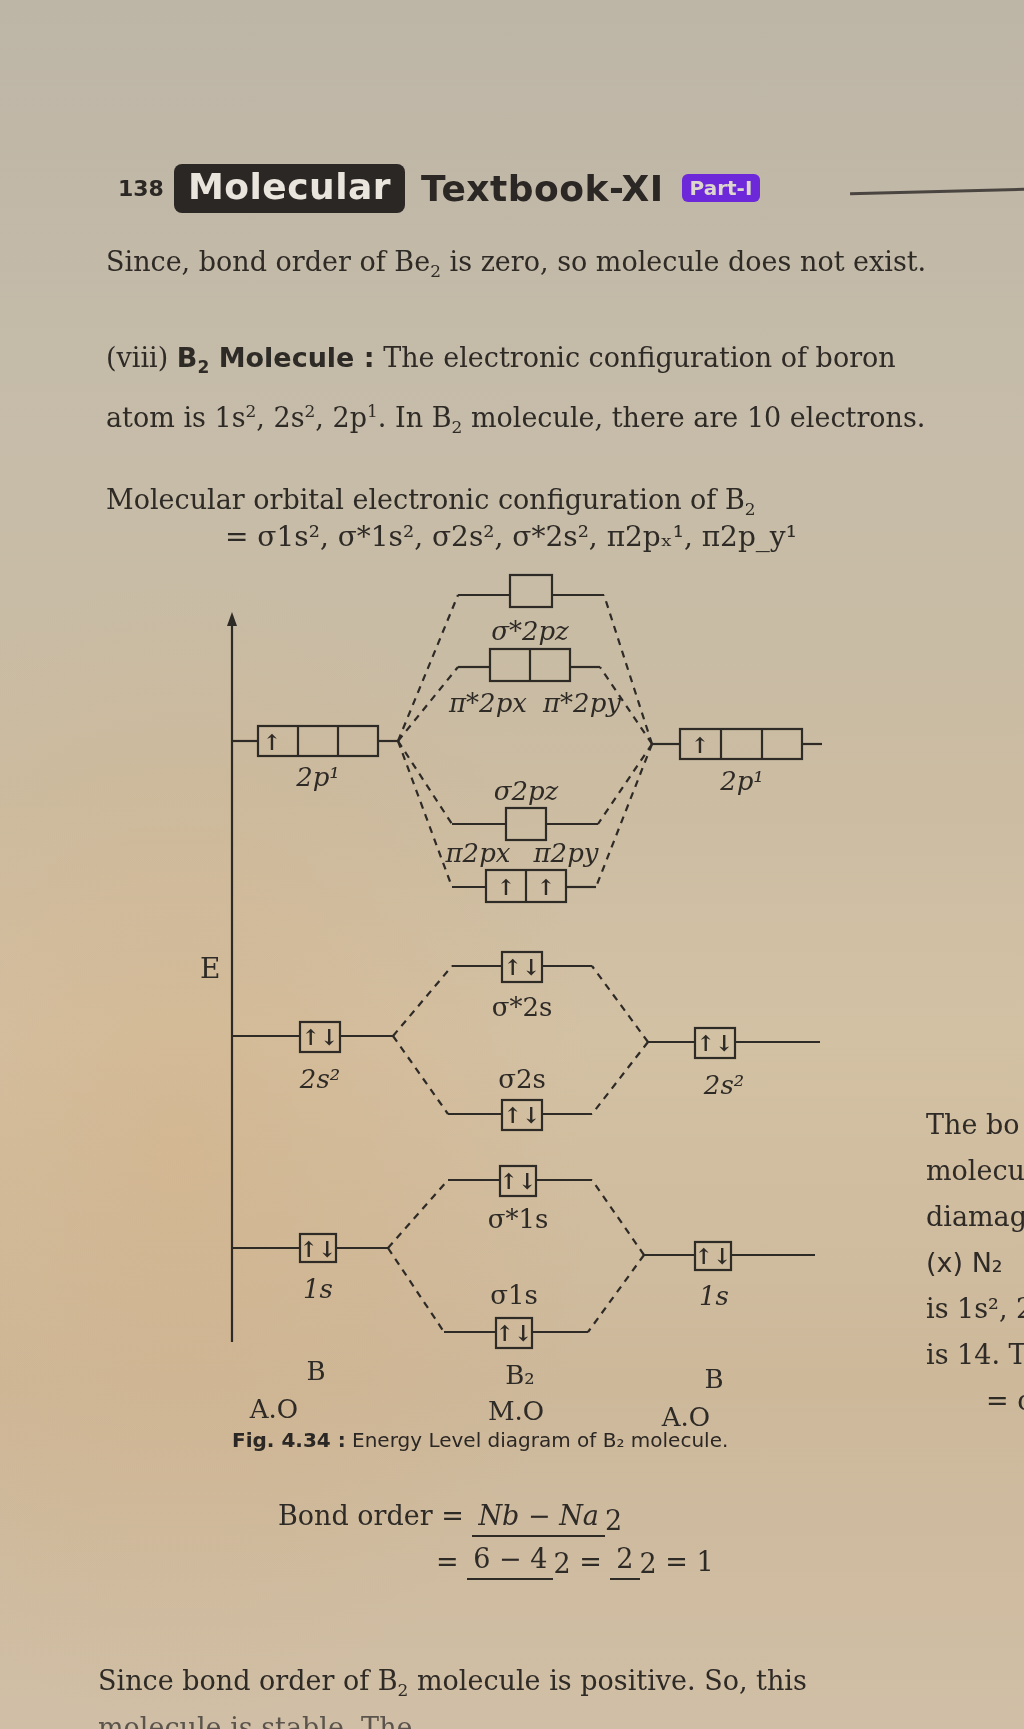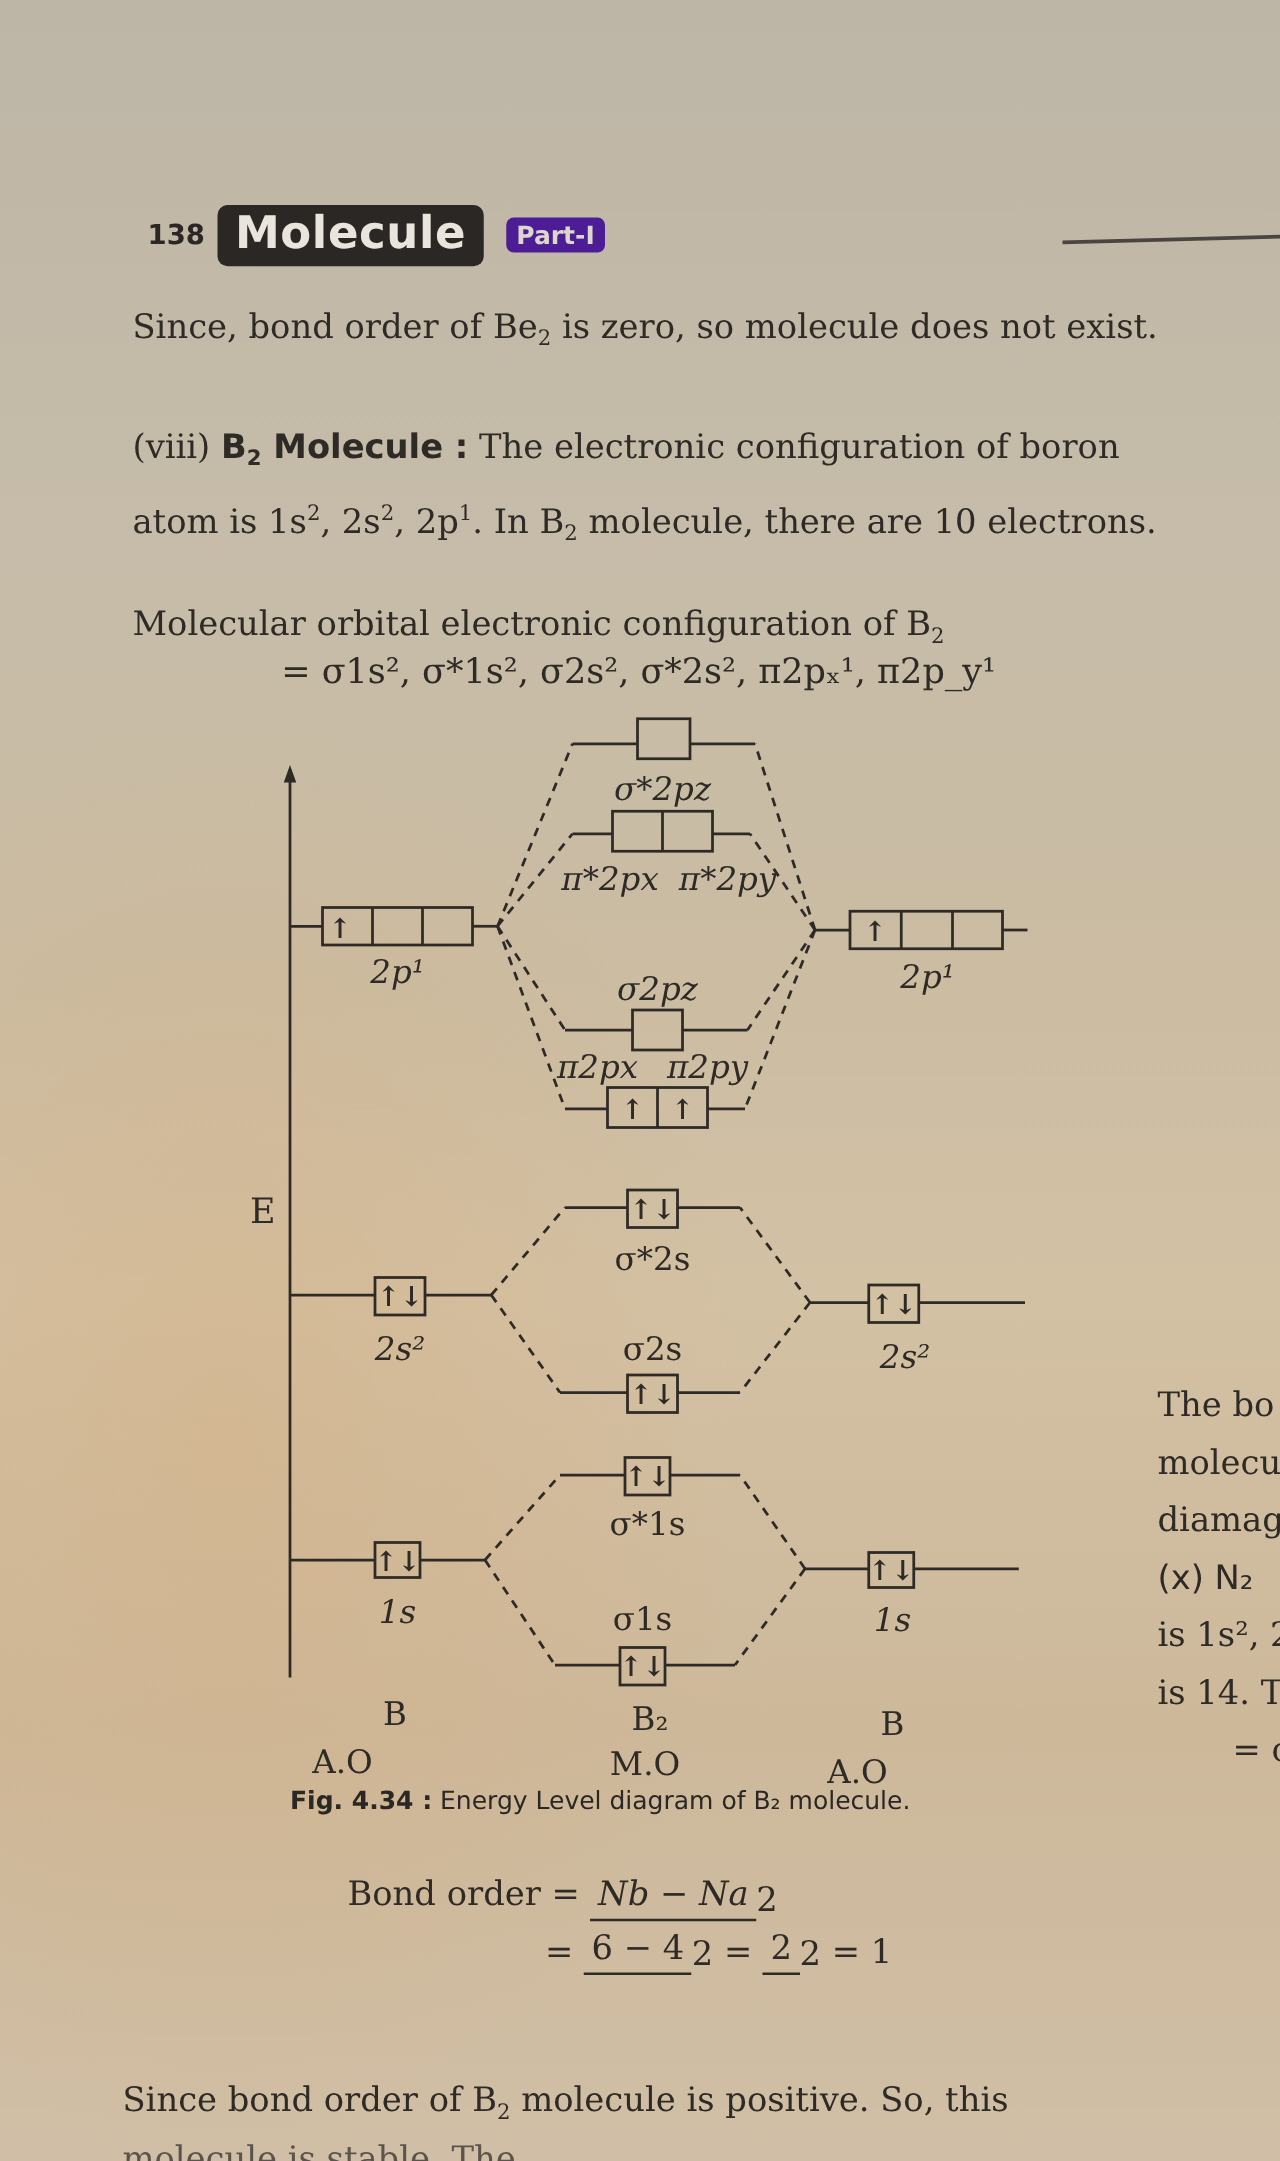--- a/index.html
+++ b/index.html
@@ -15,21 +15,21 @@
     pointer-events: none;
   }
   .header { position: absolute; left: 118px; top: 160px; height: 56px; display: flex; align-items: center; }
   .pgnum { font-family: "DejaVu Sans", sans-serif; font-weight: bold; font-size: 22px; color: #2b2724; margin-right: 10px; }
   .chem {
     background: #2b2724; color: #e9e4dc; font-family: "DejaVu Sans", sans-serif; font-weight: bold;
     font-size: 36px; padding: 2px 14px 6px 14px; border-radius: 8px; letter-spacing: 0.5px;
   }
   .tb { font-family: "DejaVu Sans", sans-serif; font-weight: bold; font-size: 36px; color: #2b2724; margin-left: 16px; letter-spacing: 0.5px; }
   .part {
-    background: #4c1d95; color: #ddd6cc; font-family: "DejaVu Sans", sans-serif; font-weight: bold;
+    background: #6d28d9; color: #ddd6cc; font-family: "DejaVu Sans", sans-serif; font-weight: bold;
     font-size: 20px; padding: 2px 8px; border-radius: 6px; margin-left: 18px;
   }
   .rule { position: absolute; left: 850px; top: 190px; width: 180px; height: 3px; background: #4a4541; transform: rotate(-1.5deg); }
   .para { position: absolute; left: 106px; width: 830px; font-size: 27px; line-height: 44px; color: #2e2a26; }
   .para b.sans { font-family: "DejaVu Sans", sans-serif; }
   sub, sup { font-size: 17px; }
   .cfg { position: absolute; left: 225px; top: 520px; font-size: 28px; font-style: normal; }
   .caption { position: absolute; left: 232px; top: 1428px; font-family: "DejaVu Sans", sans-serif; font-size: 20px; color: #2b2724; }
   .caption b { font-weight: bold; }
   .bo { position: absolute; left: 278px; top: 1500px; font-size: 27px; }
@@ -41,21 +41,22 @@
   .side { position: absolute; left: 926px; top: 1102px; font-size: 27px; line-height: 46px; white-space: nowrap; }
   svg text { font-family: "DejaVu Serif", "Liberation Serif", serif; fill: #2e2a26; }
 </style>
 </head>
 <body>
 
 <div class="tint"></div>
 
 <div class="header">
   <span class="pgnum">138</span>
-  <span class="chem">Molecule</span>
+  <span class="chem">Molecular</span>
+  <span class="tb">Textbook-XI</span>
   <span class="part">Part-I</span>
 </div>
 <div class="rule"></div>
 
 <div class="para" style="top:240px;">
   <span>Since, bond order of Be</span><sub>2</sub><span> is zero, so molecule does not exist.</span>
 </div>
 
 <div class="para" style="top:336px;">
   <span>(viii) </span><b class="sans"><span>B</span><sub>2</sub><span> Molecule :</span></b><span> The electronic configuration of boron atom is 1s</span><sup>2</sup><span>, 2s</span><sup>2</sup><span>, 2p</span><sup>1</sup><span>. In B</span><sub>2</sub><span> molecule, there are 10 electrons.</span>

